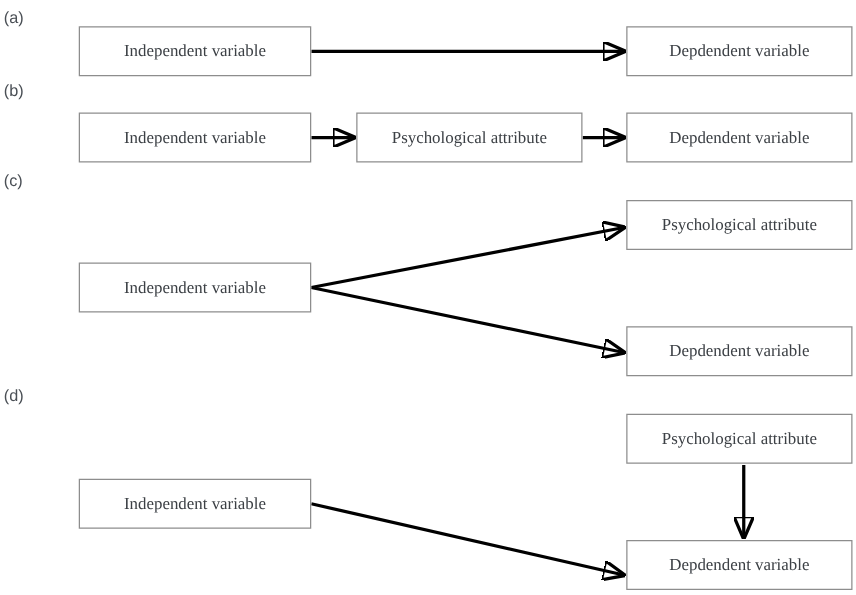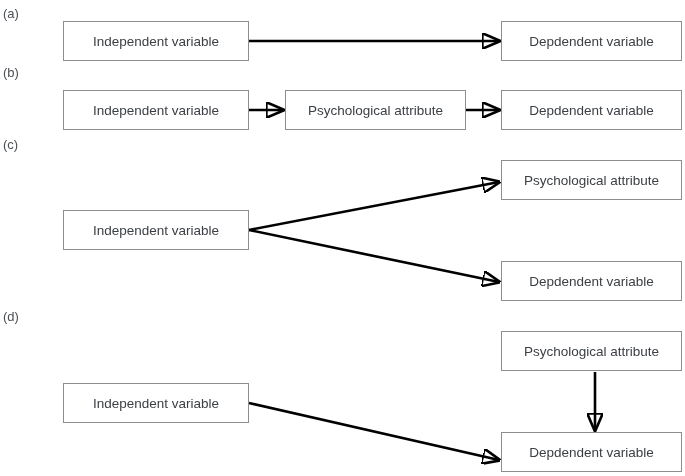--- a/index.html
+++ b/index.html
@@ -27,20 +27,21 @@
     position: absolute;
     box-sizing: border-box;
     border: 1px solid #8d8d8d;
     background: #ffffff;
     display: flex;
     align-items: center;
     justify-content: center;
     font-size: 13.5px;
     color: #3c4045;
     white-space: nowrap;
+    font-family: Liberation Serif, serif;
   }
   .node-label {
     display: block;
     pointer-events: none;
   }
   svg.edges {
     position: absolute;
     left: 0;
     top: 0;
     width: 685px;

